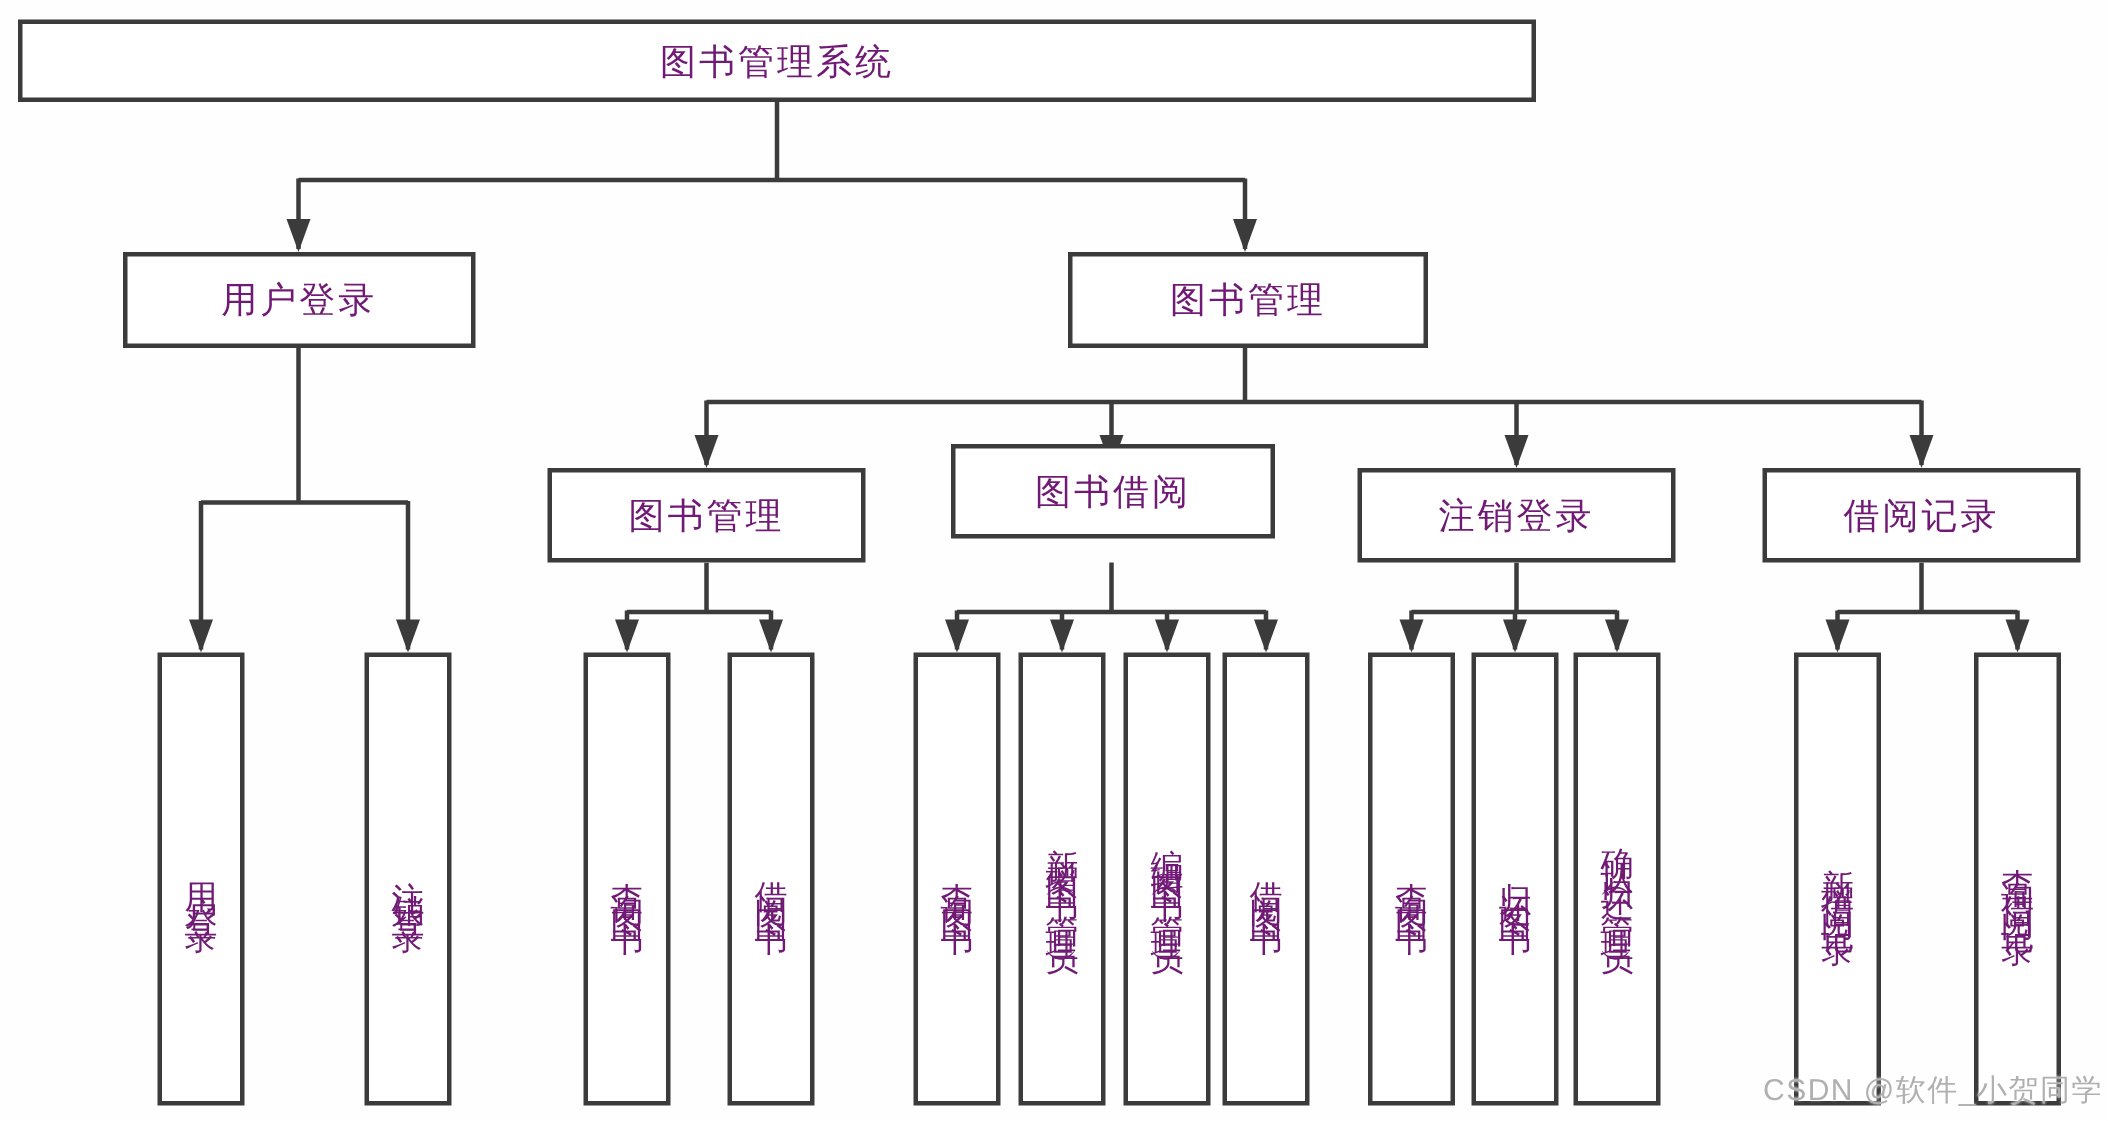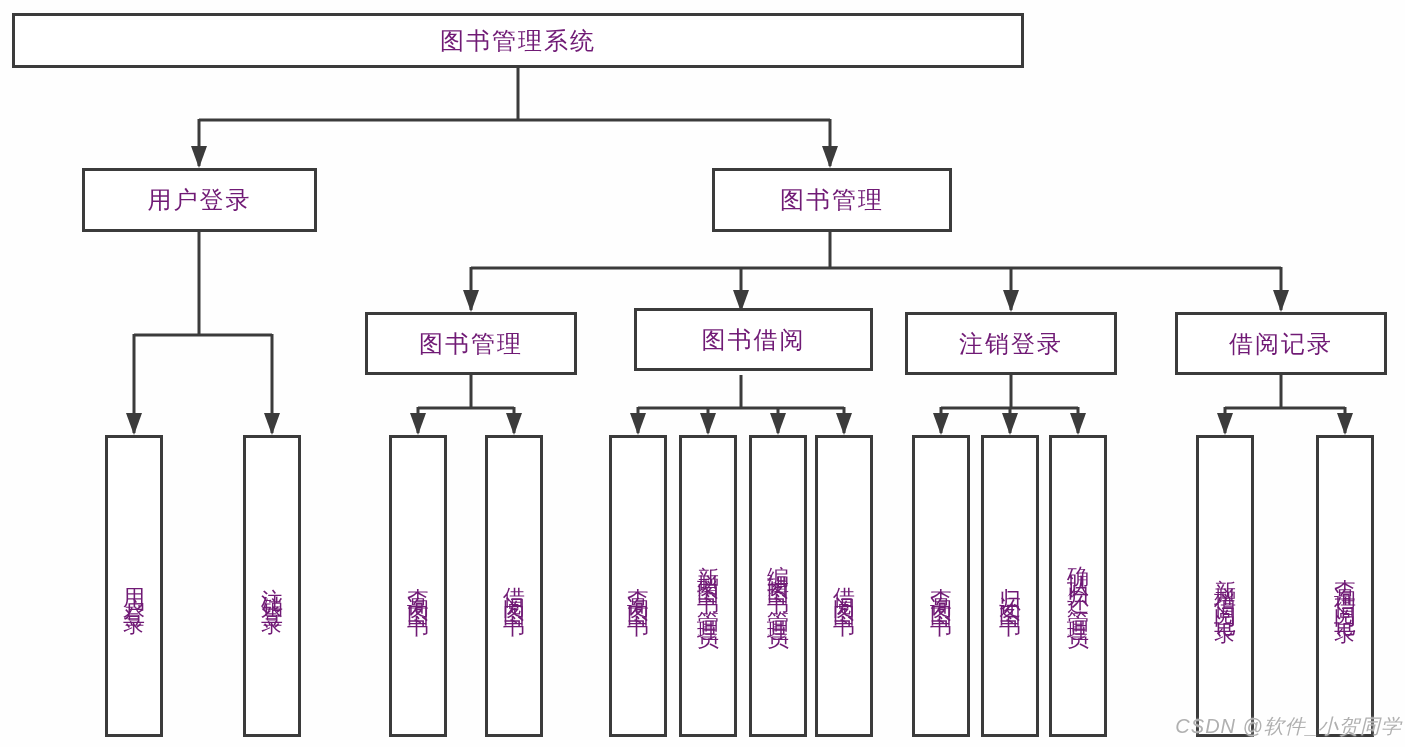--- a/index.html
+++ b/index.html
@@ -37,21 +37,21 @@
     line-height: 1;
     padding-top: 4px;
   }
   
   #b-root           { left:12px;  top:13px;  width:1012px; height:55px; }
   
   #b-user-login     { left:82px;  top:168px; width:235px;  height:64px; }
   #b-book-mgmt      { left:712px; top:168px; width:240px;  height:64px; }
   
   #b-new-book-rec   { left:365px;  top:312px; width:212px; height:63px; }
-  #b-book-borrow    { left:634px;  top:308px; width:239px; height:63px; }
+  #b-book-borrow    { left:634px;  top:296px; width:216px; height:63px; }
   #b-current-borrow { left:905px;  top:312px; width:212px; height:63px; }
   #b-borrow-record  { left:1175px; top:312px; width:212px; height:63px; }
   
   .leaf { top:435px; width:58px; height:302px; }
   #b-leaf-login      { left:105px; }
   #b-leaf-logout     { left:243px; }
   #b-leaf-rec-query  { left:389px; }
   #b-leaf-rec-borrow { left:485px; }
   #b-leaf-bb-query   { left:609px; }
   #b-leaf-bb-add     { left:679px; }
@@ -64,21 +64,20 @@
   #b-leaf-br-query   { left:1316px; }
   #watermark {
     position: absolute;
     right: 3px;
     top: 713px;
     font-size: 20px;
     color: #b0b0b0;
     letter-spacing: 1px;
     z-index: 5;
     text-shadow: 0 0 2px #ffffff;
-    font-style: italic;
   }
 </style>
 </head>
 <body>
 
 <div id="canvas">
 
   <svg id="wires" viewBox="0 0 1405 747" xmlns="http://www.w3.org/2000/svg" aria-hidden="true">
     <g stroke="#3b3b3b" stroke-width="3" fill="none">
 

